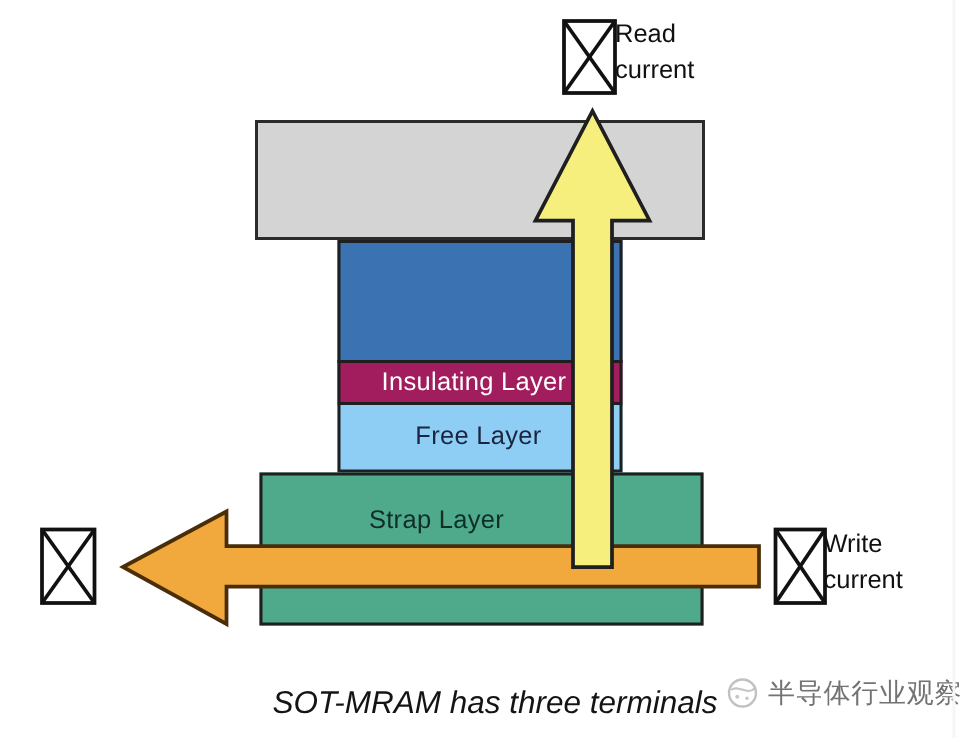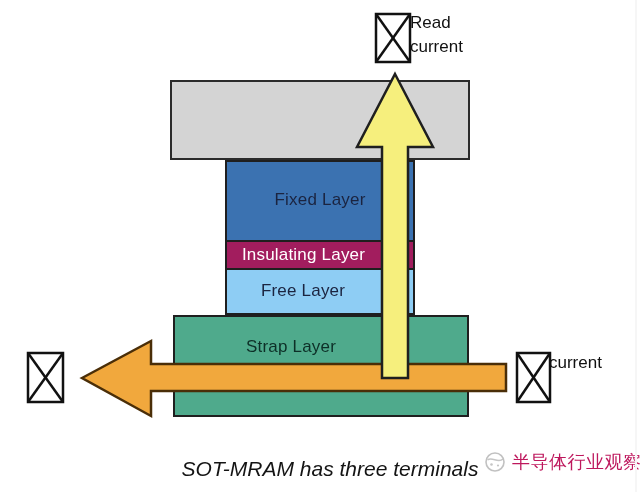--- a/index.html
+++ b/index.html
@@ -24,22 +24,22 @@
 
   .layer-label {
     position: absolute;
     text-align: center;
     font-size: 17px;
     letter-spacing: 0.2px;
     white-space: nowrap;
     line-height: 20px;
   }
   .lbl-fixed      { left: 225px; top: 190px; width: 190px; }
-  .lbl-insulating { left: 225px; top: 245px; width: 157px; }
-  .lbl-free       { left: 215px; top: 281px; width: 176px; }
+  .lbl-insulating { left: 225px; top: 245px; width: 182px; }
+  .lbl-free       { left: 231px; top: 281px; width: 176px; }
   .lbl-strap      { left: 173px; top: 337px; width: 236px; }
 
   .terminal-label {
     position: absolute;
     text-align: left;
     font-size: 17px;
     color: #111111;
     line-height: 24px;
   }
   .lbl-read  { left: 410px; top: 11px;  width: 84px; }
@@ -114,39 +114,39 @@
       <line x1="63" y1="353" x2="28" y2="402"></line>
     </g>
 
     <g fill="none" stroke-width="2.5" style="stroke: rgb(17, 17, 17);">
       <rect x="517" y="353" width="33" height="49" fill="#ffffff"></rect>
       <line x1="517" y1="353" x2="550" y2="402"></line>
       <line x1="550" y1="353" x2="517" y2="402"></line>
     </g>
   </svg>
 
-  <div class="layer-label lbl-fixed" style="color: rgb(27, 36, 64);">Fixed Layer</div>
   <div class="layer-label lbl-insulating" style="color: rgb(255, 255, 255);">Insulating Layer</div>
   <div class="layer-label lbl-free" style="color: rgb(27, 36, 64);">Free Layer</div>
   <div class="layer-label lbl-strap" style="color: rgb(13, 47, 39);">Strap Layer</div>
 
   <div class="terminal-label lbl-read">
     <div>Read</div>
     <div>current</div>
   </div>
   <div class="terminal-label lbl-write">
+    <div>Write</div>
     <div>current</div>
   </div>
 
   <div class="caption">SOT-MRAM has three terminals</div>
 
   <div class="watermark">
     <svg width="24" height="24" viewBox="0 0 24 24">
       <circle cx="12" cy="12" r="9" fill="none" stroke="#b6b6b6" stroke-width="1.6" opacity="0.85"></circle>
       <path d="M4.5 10 C 9 6, 15 14, 20 9" fill="none" stroke="#b6b6b6" stroke-width="1.4" opacity="0.8"></path>
       <circle cx="8.5" cy="14.5" r="1.3" fill="#b6b6b6" opacity="0.8"></circle>
       <circle cx="15" cy="15.5" r="1.1" fill="#b6b6b6" opacity="0.8"></circle>
     </svg>
-    <span class="watermark-text" style="color: #be185d;">半导体行业观察</span>
+    <span class="watermark-text" style="color: #737373;">半导体行业观察</span>
   </div>
 
   <div class="edge-line"></div>
 </div>
 
 </body></html>

